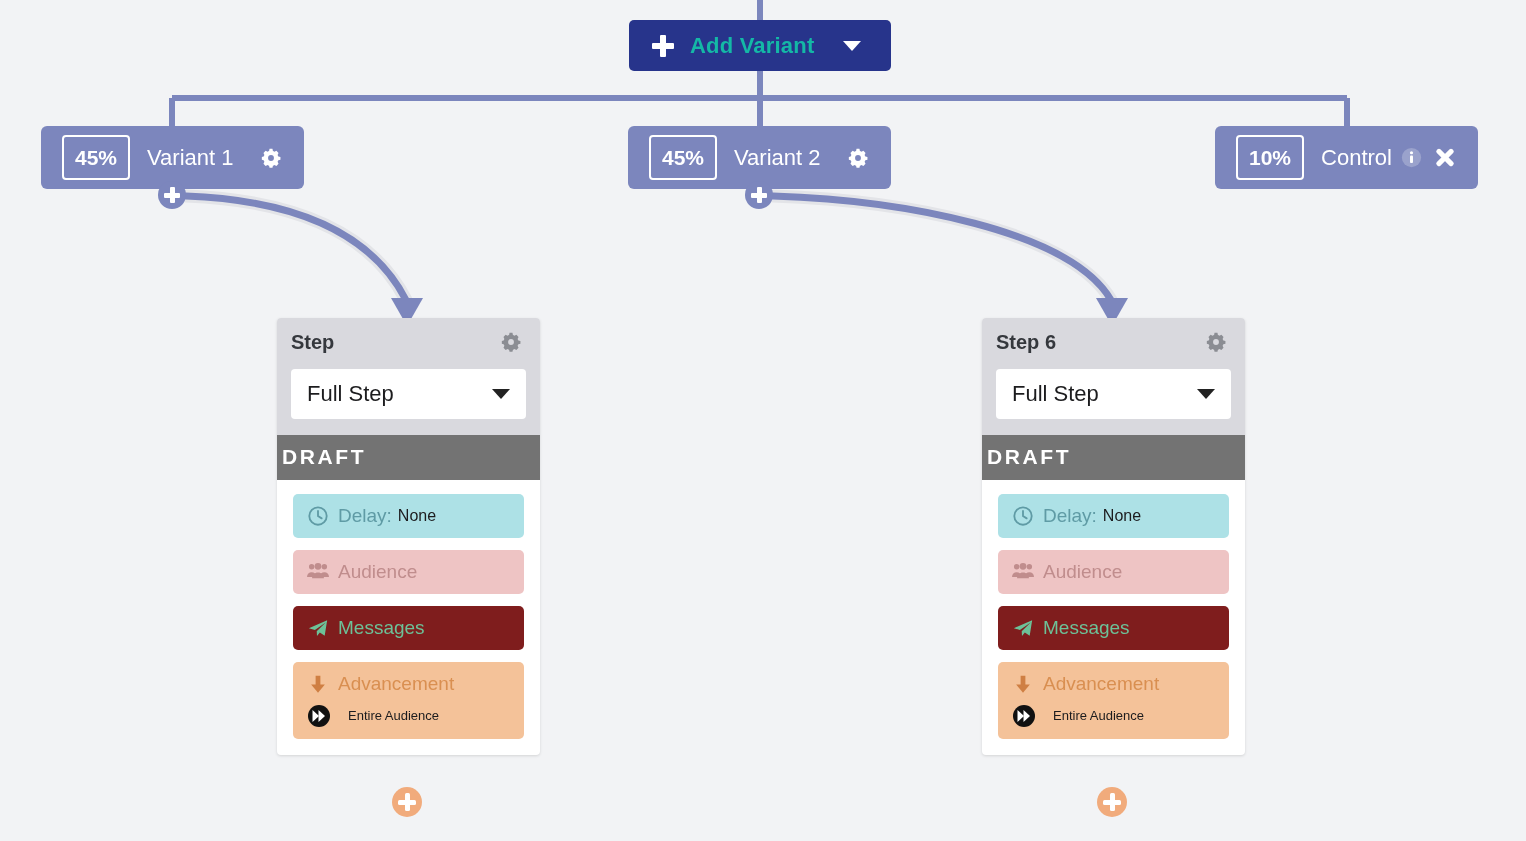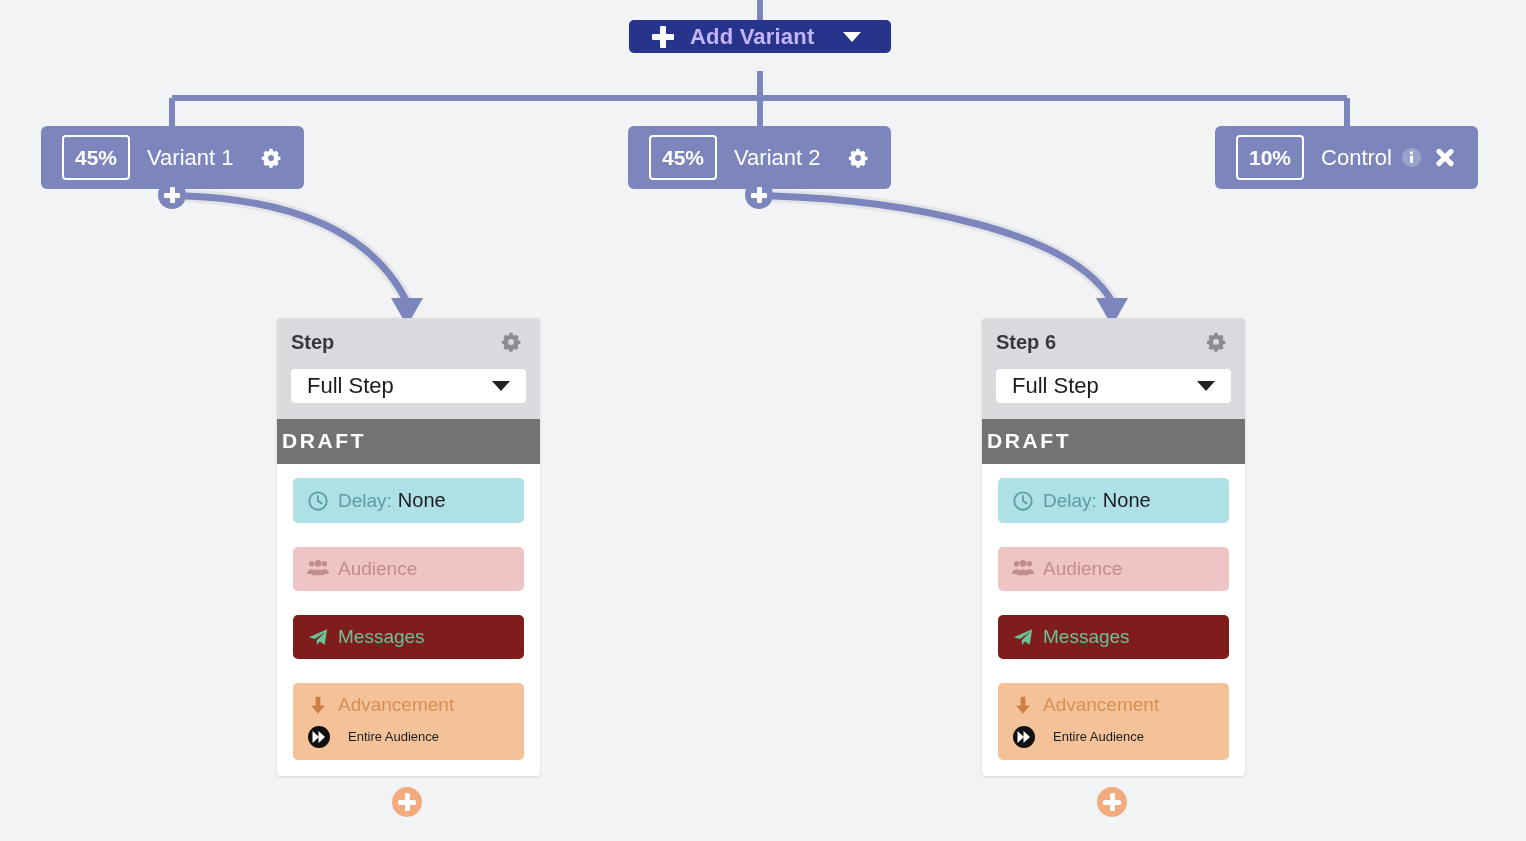--- a/index.html
+++ b/index.html
@@ -13,25 +13,25 @@
 
   svg.connectors {
     position: absolute; left: 0; top: 0;
     width: 1526px; height: 841px;
     pointer-events: none;
   }
 
   
   .add-variant-btn {
     position: absolute; left: 629px; top: 20px;
-    width: 262px; height: 33px;
+    width: 262px; height: 51px;
     background: #27348b;
     border-radius: 5px;
     display: flex; align-items: center;
-    color: #c4b5fd; cursor: pointer;
+    color: #14b8a6; cursor: pointer;
     z-index: 6;
   }
   .av-plus {
     width: 22px; height: 22px; margin-left: 23px;
     position: relative; flex: 0 0 auto;
   }
   .av-plus::before, .av-plus::after {
     content: ""; position: absolute; background: #fff; border-radius: 1px;
   }
   .av-plus::before { left: 8px; top: 0; width: 6px; height: 22px; }
@@ -120,21 +120,21 @@
     display: flex; align-items: center; height: 30px;
   }
   .card-title {
     font-size: 20px; font-weight: bold; color: #35383d;
   }
   .card-head .gear { margin-right: 4px; }
   .select {
     margin-top: 12px;
     background: #fff;
     border-radius: 4px;
-    height: 34px;
+    height: 50px;
     display: flex; align-items: center;
     padding: 0 16px;
     cursor: pointer;
   }
   .select-value {
     font-size: 22px; color: #1c1c1e;
   }
   .select-caret {
     margin-left: auto;
     width: 0; height: 0;
@@ -147,28 +147,28 @@
     color: #fff;
     font-size: 21px; font-weight: bold;
     letter-spacing: 2.6px;
     padding: 10px 17px 11px 5px;
   }
   .card-body { padding: 14px 16px 16px 16px; }
 
   .row {
     border-radius: 5px;
     padding: 11px 14px;
-    margin-bottom: 24px;
+    margin-bottom: 12px;
     cursor: pointer;
   }
   .row:last-child { margin-bottom: 0; }
   .row-line { display: flex; align-items: center; }
   .row-icon { width: 22px; height: 22px; flex: 0 0 auto; margin-right: 9px; }
   .row-label { font-size: 19px; }
-  .row-value { font-size: 20px; color: #1c1c1e; margin-left: 6px; }
+  .row-value { font-size: 16px; color: #1c1c1e; margin-left: 6px; }
 
   .row-delay   { background: #ade1e6; }
   .row-delay .row-label { color: #5f9ba5; }
   .row-audience{ background: #eec4c4; }
   .row-audience .row-label { color: #c08d8d; }
   .row-messages{ background: #7f1d1d; }
   .row-messages .row-label { color: #6dc198; }
   .row-advance { background: #f4c299; padding-bottom: 13px; }
   .row-advance .row-label { color: #d98f51; }
   .advance-sub { display: flex; align-items: center; margin-top: 9px; }

